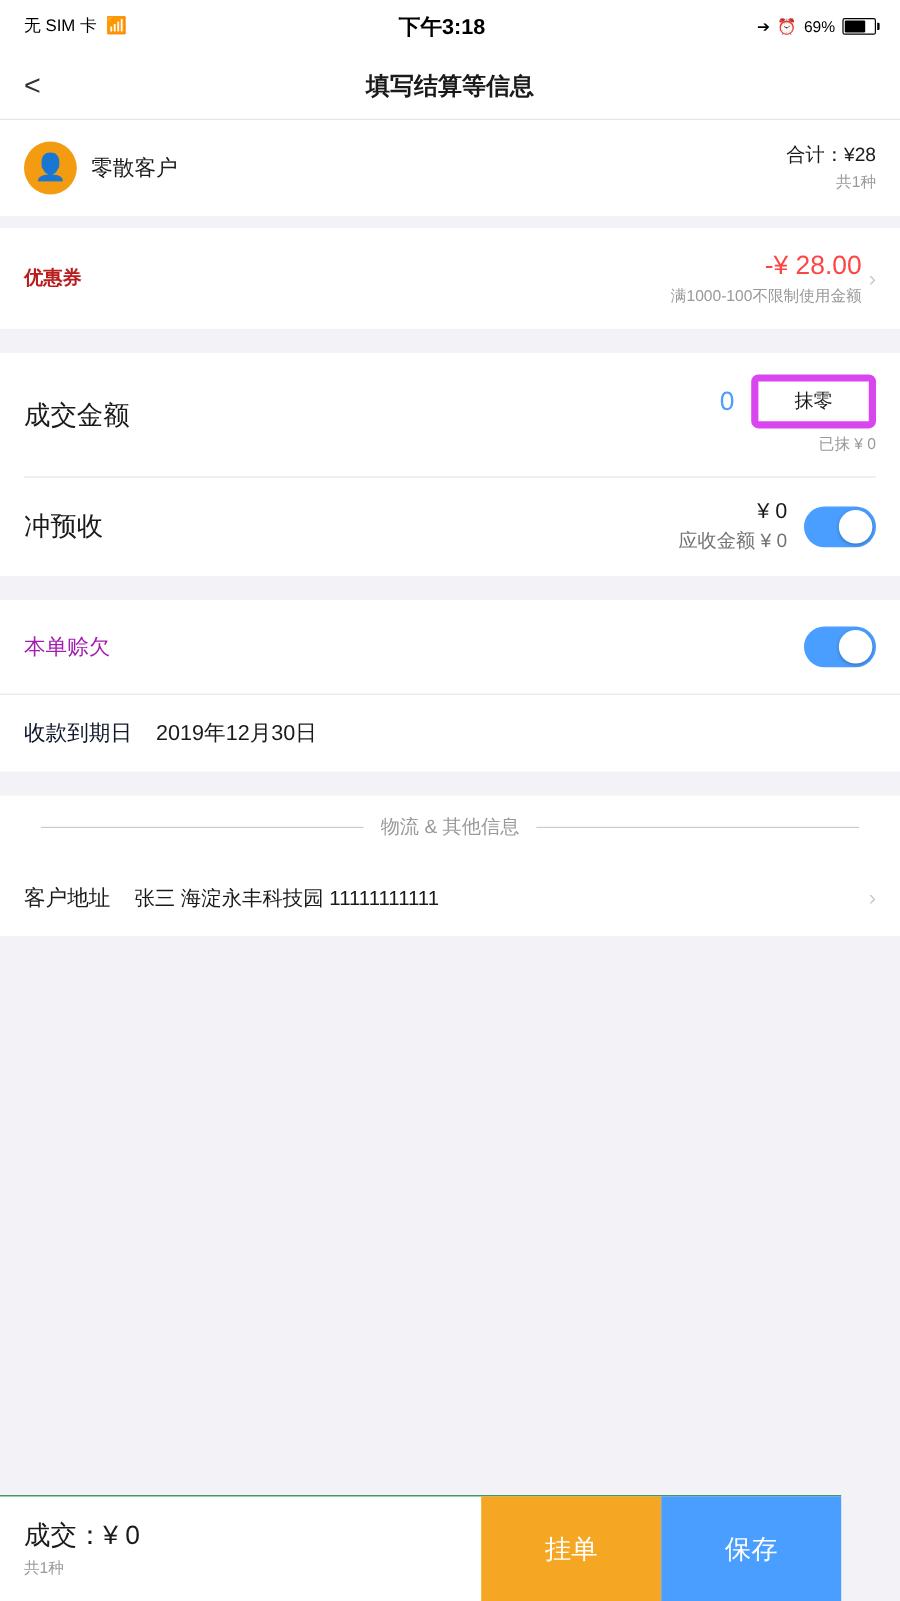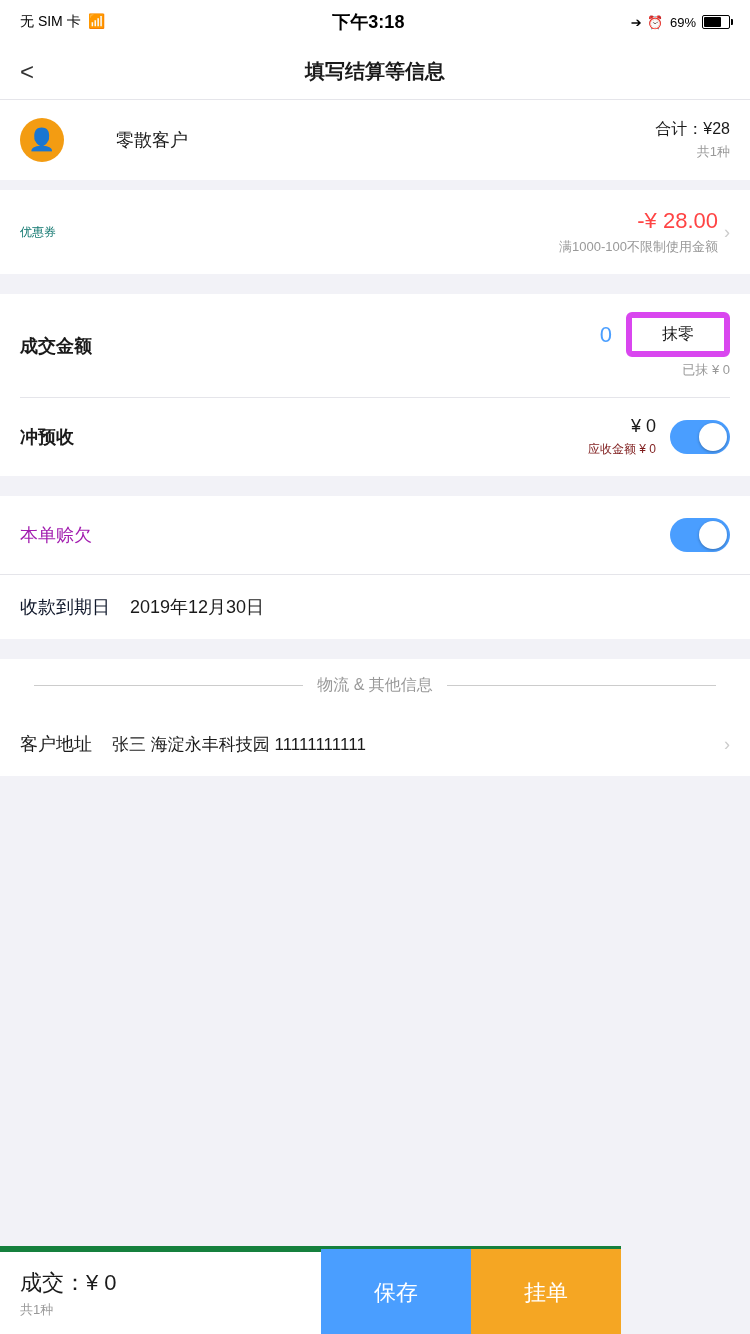--- a/index.html
+++ b/index.html
@@ -85,55 +85,55 @@
     .customer-left {
       display: flex; align-items: center; gap: 12px;
     }
     .customer-avatar {
       width: 44px; height: 44px;
       background: #f39c12;
       border-radius: 50%;
       display: flex; align-items: center; justify-content: center;
     }
     .avatar-icon { font-size: 22px; }
-    .customer-name { font-size: 18px; color: #1a1a1a; font-weight: 500; margin-left: 40px; }
+    .customer-name { font-size: 18px; color: #1a1a1a; font-weight: 500; }
     .customer-right { text-align: right; }
     .total-label { font-size: 16px; color: #1a1a1a; }
     .total-count { font-size: 13px; color: #999; margin-top: 3px; }
 
     
     .divider { height: 1px; background: #e5e5ea; margin: 0 20px; }
 
     
     .coupon-row {
       display: flex;
       align-items: center;
       justify-content: space-between;
       padding: 18px 20px;
     }
-    .coupon-label { font-size: 12px; color: #0f766e; }
+    .coupon-label { font-size: 16px; color: #b91c1c; font-weight: bold; }
     .coupon-right { text-align: right; }
     .coupon-discount { font-size: 22px; color: #ff4444; font-weight: 500; }
     .coupon-desc { font-size: 13px; color: #999; margin-top: 4px; }
     .chevron { color: #ccc; font-size: 18px; margin-left: 6px; }
 
     
     .gray-sep {
       height: 10px;
       background: #f2f2f7;
     }
 
     
     .transaction-row {
       display: flex;
       align-items: center;
       justify-content: space-between;
       padding: 18px 20px;
     }
-    .row-label { font-size: 18px; color: #1a1a1a; font-weight: bold; }
+    .row-label { font-size: 22px; color: #1a1a1a; }
     .row-right { display: flex; align-items: center; gap: 14px; }
     .amount-blue { font-size: 22px; color: #4a9eff; font-weight: 500; }
     .round-btn {
       border: 6px solid #d946ef;
       border-radius: 6px;
       padding: 6px 30px;
       font-size: 16px;
       color: #1a1a1a;
       background: #fff;
       cursor: pointer;
@@ -143,21 +143,21 @@
     
     .prepay-row {
       display: flex;
       align-items: center;
       justify-content: space-between;
       padding: 18px 20px;
     }
     .prepay-right { display: flex; align-items: center; gap: 14px; }
     .prepay-amounts { text-align: right; }
     .prepay-main { font-size: 18px; color: #1a1a1a; }
-    .prepay-sub { font-size: 12px; color: #7f1d1d; margin-top: 4px; }
+    .prepay-sub { font-size: 16px; color: #737373; margin-top: 4px; }
 
     
     .toggle {
       width: 60px; height: 34px;
       background: #4a9eff;
       border-radius: 17px;
       position: relative;
       cursor: pointer;
       flex-shrink: 0;
     }
@@ -216,26 +216,26 @@
       padding: 20px 20px;
     }
     .address-label { font-size: 18px; color: #1a1a1a; margin-right: 20px; flex-shrink: 0; }
     .address-value { font-size: 17px; color: #1a1a1a; flex: 1; }
     .address-chevron { color: #ccc; font-size: 18px; }
 
     
     .bottom-bar {
       position: fixed;
       bottom: 0; left: 0;
-      width: 621px;
+      width: 701px;
       height: 88px;
       display: flex;
       align-items: center;
       background: #fff;
-      border-top: 6px solid #15803d;
+      border-top: 1px solid #15803d;
     }
     .bottom-info {
       flex: 1;
       padding: 0 20px;
     }
     .bottom-deal { font-size: 16px; color: #1a1a1a; }
     .bottom-deal span { font-size: 22px; font-weight: 500; }
     .bottom-count { font-size: 13px; color: #999; margin-top: 3px; }
     .bottom-btn {
       height: 88px;
@@ -362,19 +362,19 @@
 
 </div>
 
 <div class="bottom-bar">
   <div class="bottom-info">
     <div class="bottom-deal">
       <span>成交：</span><span>¥ 0</span>
     </div>
     <div class="bottom-count">共1种</div>
   </div>
+  <div class="bottom-btn btn-pending">
+    <span>挂单</span>
+  </div>
   <div class="bottom-btn btn-save">
     <span>保存</span>
   </div>
-  <div class="bottom-btn btn-pending">
-    <span>挂单</span>
-  </div>
 </div>
 
 </body></html>

